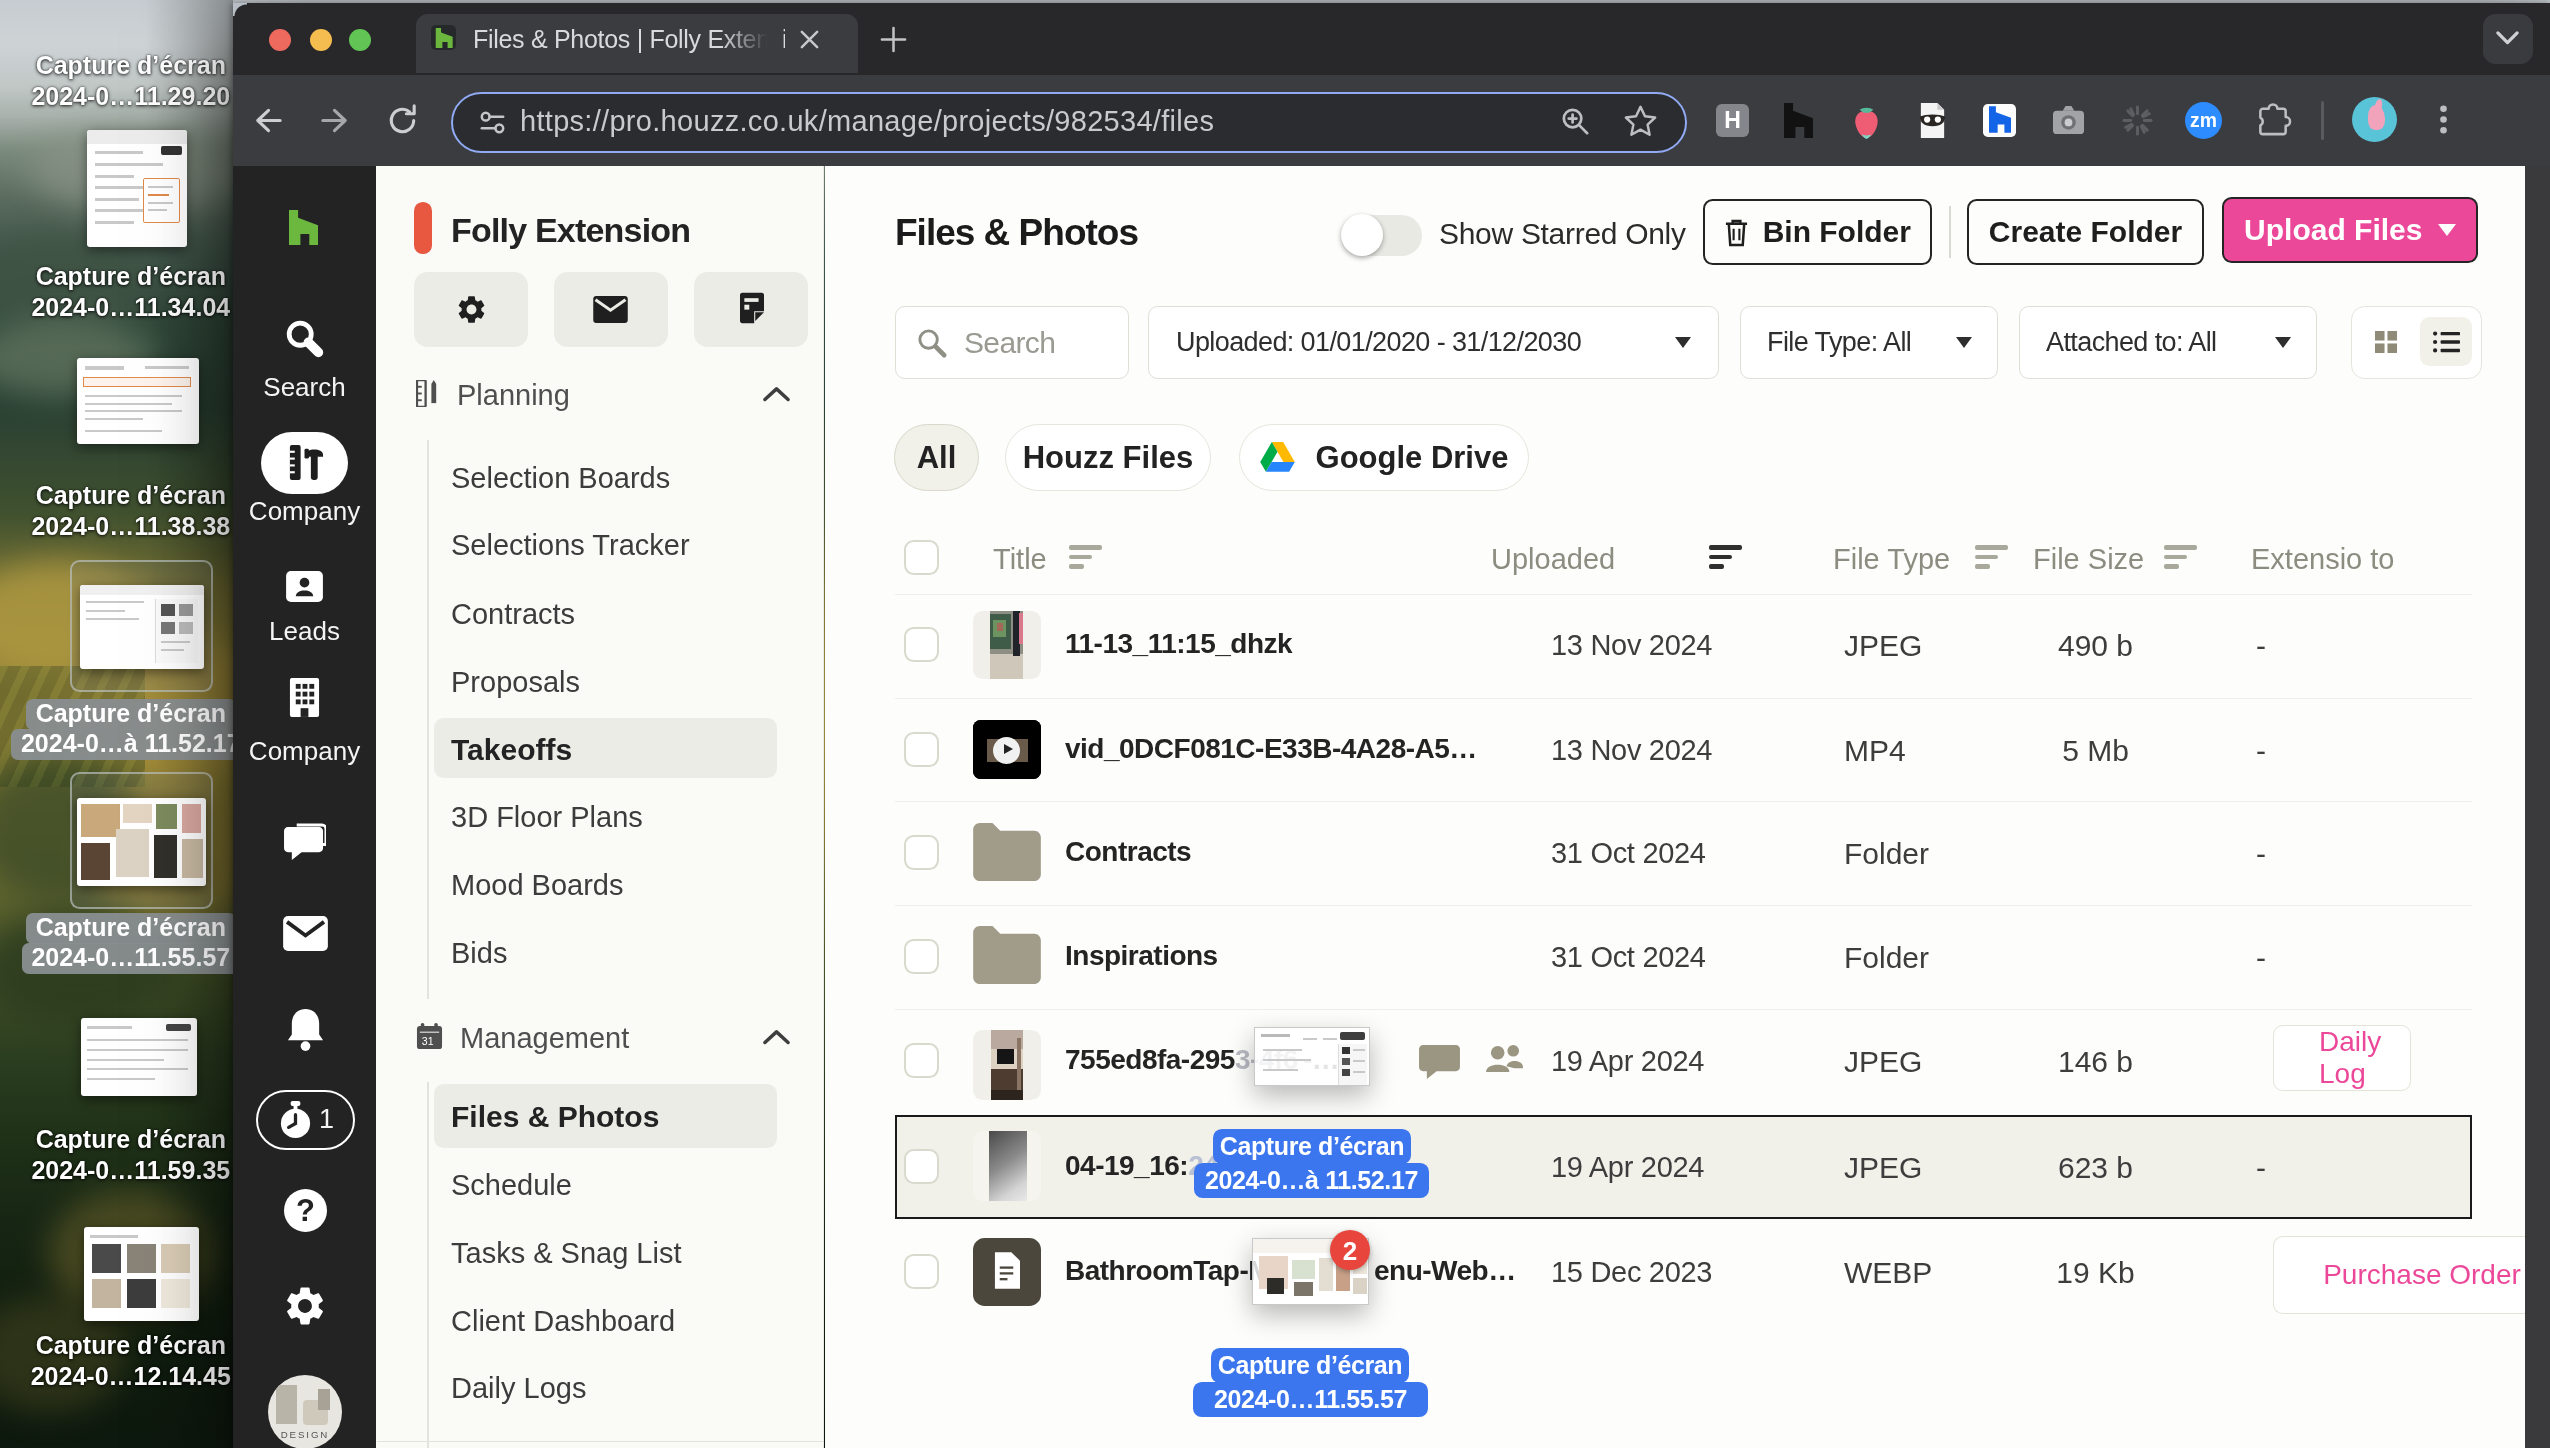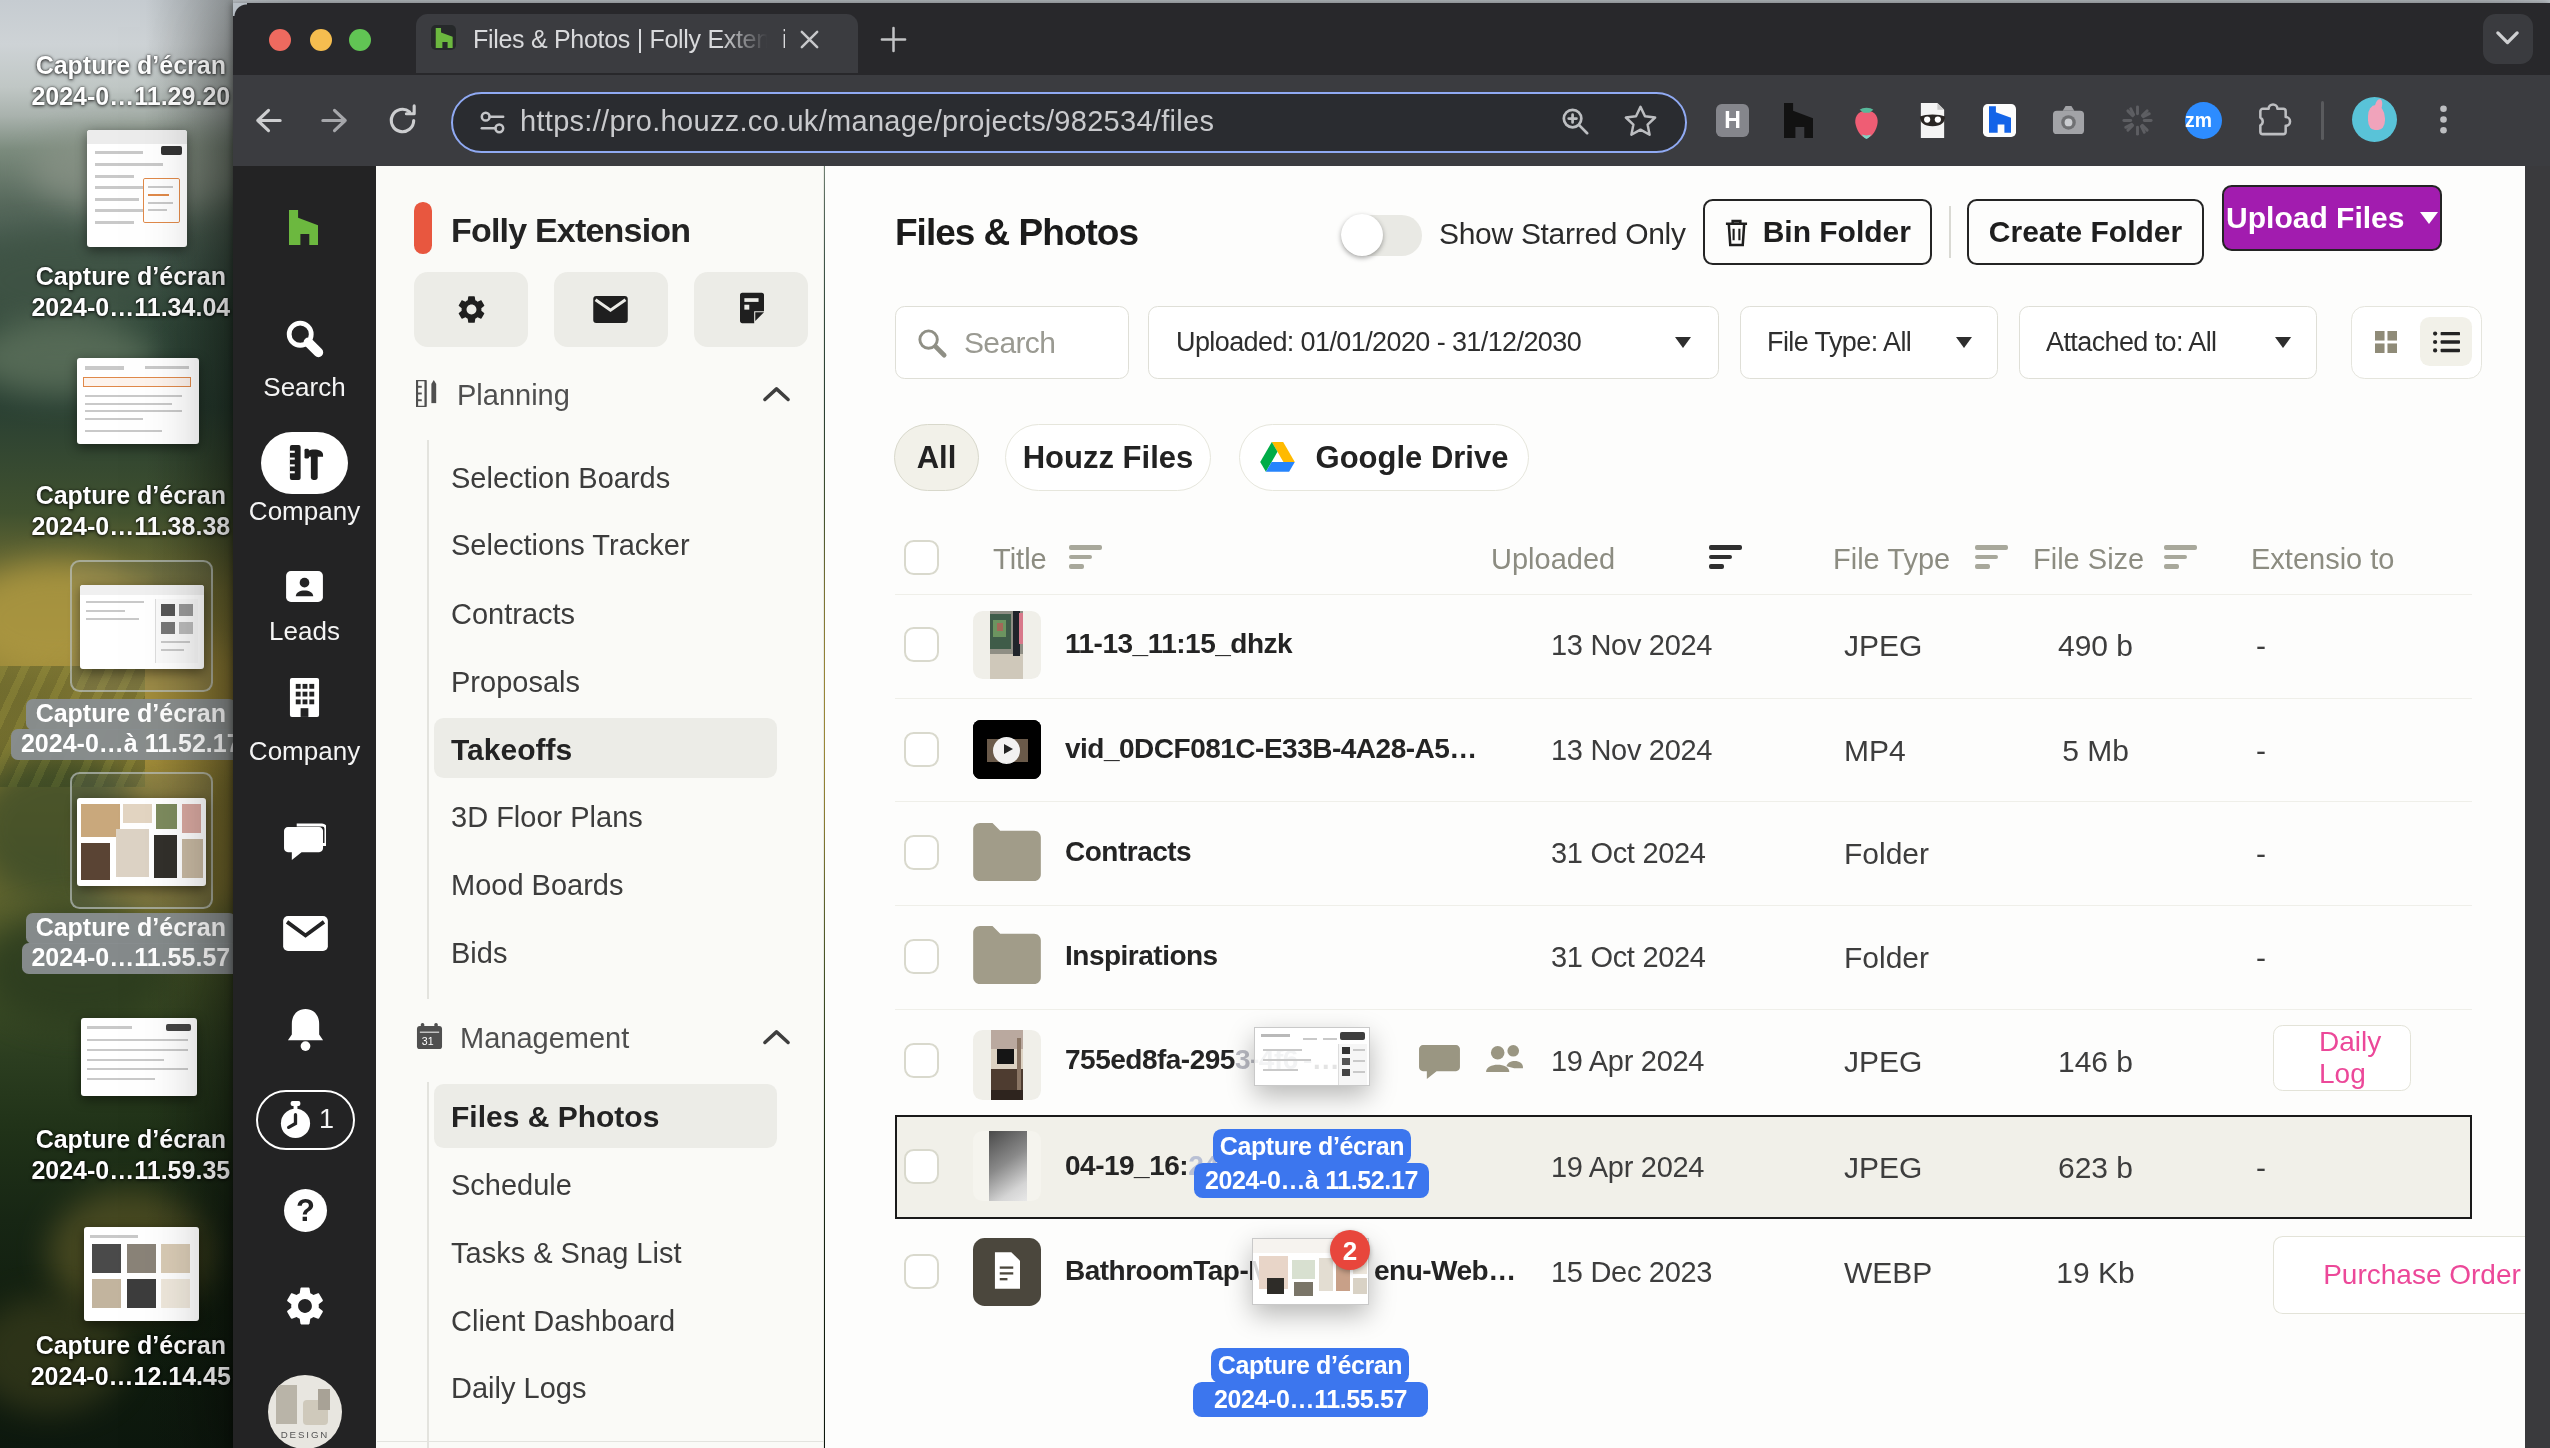--- a/index.html
+++ b/index.html
@@ -256,21 +256,21 @@
       <path d="M9.1 9.1 L14 14"></path>
         <path d="M24 24 L28.9 28.9"></path>
         <path d="M9.1 28.9 L14 24"></path>
         <path d="M24 14 L28.9 9.1"></path>
       <path d="M12 6.9 L15 13"></path>
         <path d="M23 25 L26 31.1"></path>
         <path d="M6.9 26 L13 23"></path>
         <path d="M25 15 L31.1 12"></path>
     </g>
   </svg>
-  <div class="abs" style="left:2185px;top:102px;width:37px;height:37px;border-radius:50%;background:#2d8cff;color:#fff;font-size:19.4px;font-weight:bold;text-align:left;line-height:37px;">zm</div>
+  <div class="abs" style="left:2185px;top:102px;width:37px;height:37px;border-radius:50%;background:#2d8cff;color:#fff;font-size:19.4px;font-weight:bold;text-align:center;line-height:37px;">zm</div>
   <svg class="abs" style="left:2255px;top:102px;" width="37" height="37" viewBox="0 0 38 38">
     <path d="M14 7 a4.5 4.5 0 0 1 9 0 h6 a2.5 2.5 0 0 1 2.5 2.5 v6 a4.5 4.5 0 0 1 0 9 v6 a2.5 2.5 0 0 1 -2.5 2.5 h-21 a2.5 2.5 0 0 1 -2.5 -2.5 v-6.5 a4.5 4.5 0 0 0 0 -8 v-6.5 a2.5 2.5 0 0 1 2.5 -2.5 Z" fill="none" stroke="#bdbec1" stroke-width="2.6" stroke-linejoin="round"></path>
   </svg>
   <div class="abs" style="left:2321px;top:101px;width:2.9px;height:39px;background:#5a5b5e;border-radius:1.9px;"></div>
   <div class="abs" style="left:2352px;top:97px;width:45px;height:45px;border-radius:50%;background:#59c3d8;overflow:hidden;">
     <div class="abs" style="left:15.5px;top:7.7px;width:17.4px;height:25px;background:#f0a3bb;border-radius:45% 55% 40% 40%;"></div>
     <div class="abs" style="left:23px;top:1.9px;width:6.8px;height:13.6px;background:#f0a3bb;border-radius:50%;transform:rotate(14deg);"></div>
   </div>
   <svg class="abs" style="left:2425px;top:101px;" width="37" height="37" viewBox="0 0 38 38">
       <g fill="#bdbec1">
@@ -447,21 +447,21 @@
   <div class="abs" style="left:1439px;top:217px;font-size:30px;letter-spacing:-0.3px;color:#2b2b2b;">Show Starred Only</div>
   <div class="abs btn" style="left:1703px;top:199px;width:229px;height:66px;">
     <svg width="25" height="29" viewBox="0 0 26 30" style="margin-right:13.6px;">
         <path d="M2 6 H24 M9 6 V3 H17 V6 M5 6 L6.5 28 H19.5 L21 6" fill="none" stroke="#1e1e1e" stroke-width="2.6"></path>
         <path d="M10 11 V23 M16 11 V23" stroke="#1e1e1e" stroke-width="2.2"></path>
       </svg>
     Bin Folder
   </div>
   <div class="abs" style="left:1949px;top:206px;width:1.9px;height:52px;background:#d9d9d3;"></div>
   <div class="abs btn" style="left:1967px;top:199px;width:237px;height:66px;">Create Folder</div>
-  <div class="abs btn" style="left:2222px;top:185px;width:220px;height:66px;background:#a21caf;border-color:#242424;color:#fff;">
+  <div class="abs btn" style="left:2222px;top:197px;width:256px;height:66px;background:#ec4899;border-color:#242424;color:#fff;">
     Upload Files <span style="display:inline-block;margin-left:15.5px;width:0;height:0;border-left:9.7px solid transparent;border-right:9.7px solid transparent;border-top:12.6px solid #fff;"></span>
   </div>
 
   <div class="abs drop" style="left:895px;top:306px;width:234px;height:73px;">
     <svg width="33" height="33" viewBox="0 0 34 34" style="margin:0 15.5px 0 19.4px;">
         <circle cx="14" cy="14" r="9" fill="none" stroke="#8f8f85" stroke-width="3"></circle>
         <path d="M21 21 L30 30" stroke="#8f8f85" stroke-width="5" stroke-linecap="round"></path>
       </svg>
     <span style="color:#9a9a92;font-size:30px;">Search</span>
   </div>

